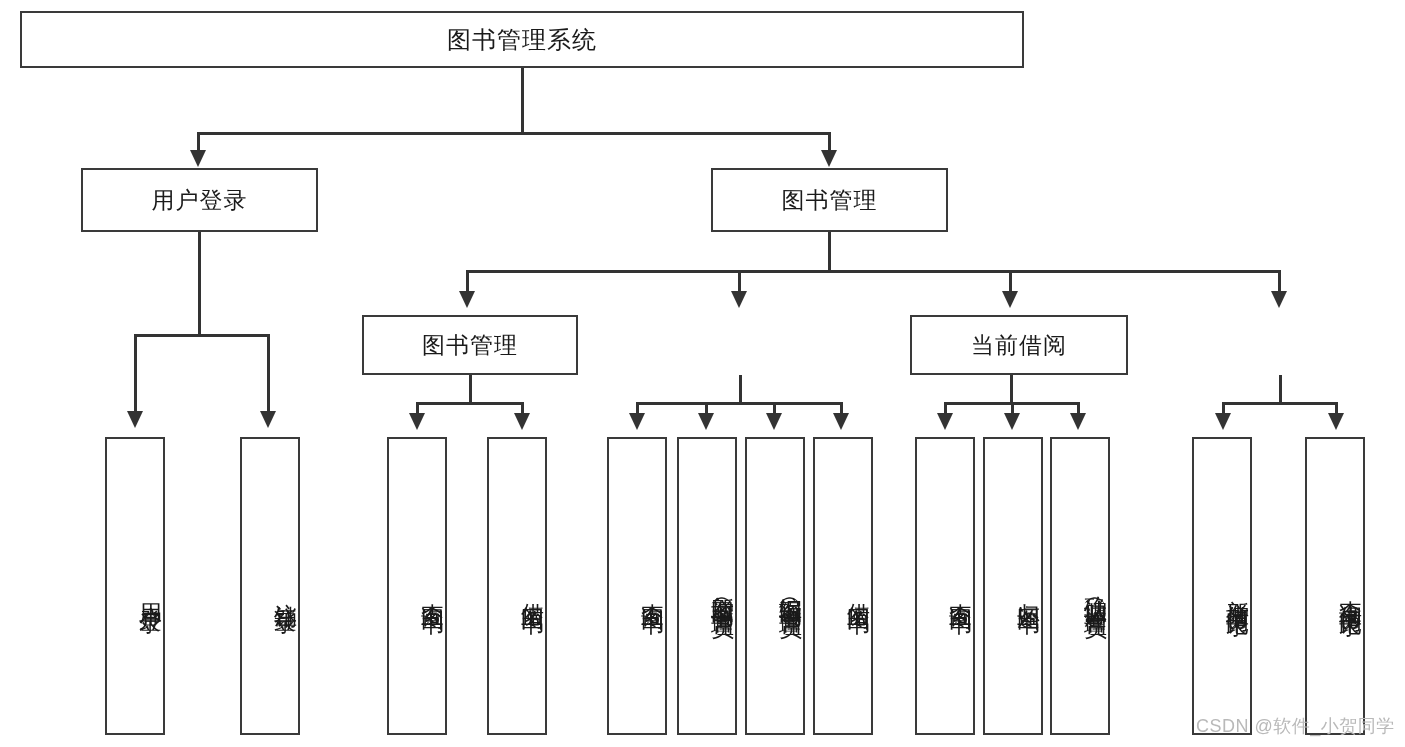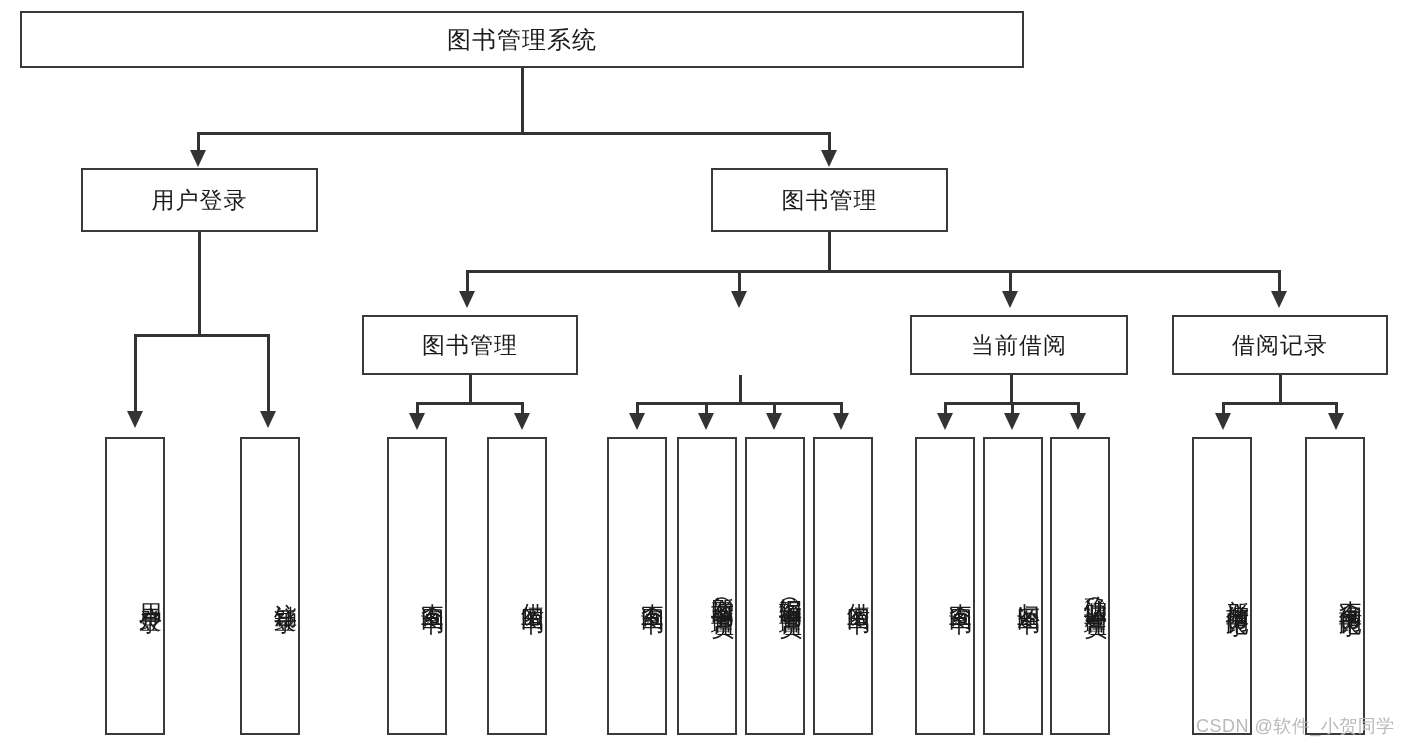--- a/index.html
+++ b/index.html
@@ -114,23 +114,20 @@
   <div class="edge v" style="left:1009px; top:270px; width:3px; height:24px;"></div>
   <div class="arrow" style="left:1002px; top:291px;"></div>
   <div class="edge v" style="left:1278px; top:270px; width:3px; height:24px;"></div>
   <div class="arrow" style="left:1271px; top:291px;"></div>
 
   <div class="node horiz" style="left:362px; top:315px; width:216px; height:60px;">
     <span class="txt">图书管理</span>
   </div>
   <div class="node horiz" style="left:910px; top:315px; width:218px; height:60px;">
     <span class="txt">当前借阅</span>
-  </div>
-  <div class="node horiz" style="left:1172px; top:315px; width:216px; height:60px;">
-    <span class="txt">借阅记录</span>
   </div>
 
   <div class="edge v" style="left:469px; top:375px; width:3px; height:29px;"></div>
   <div class="edge h" style="left:416px; top:402px; width:108px; height:3px;"></div>
   <div class="edge v" style="left:416px; top:402px; width:3px; height:14px;"></div>
   <div class="arrow" style="left:409px; top:413px;"></div>
   <div class="edge v" style="left:521px; top:402px; width:3px; height:14px;"></div>
   <div class="arrow" style="left:514px; top:413px;"></div>
 
   <div class="edge v" style="left:739px; top:375px; width:3px; height:29px;"></div>

